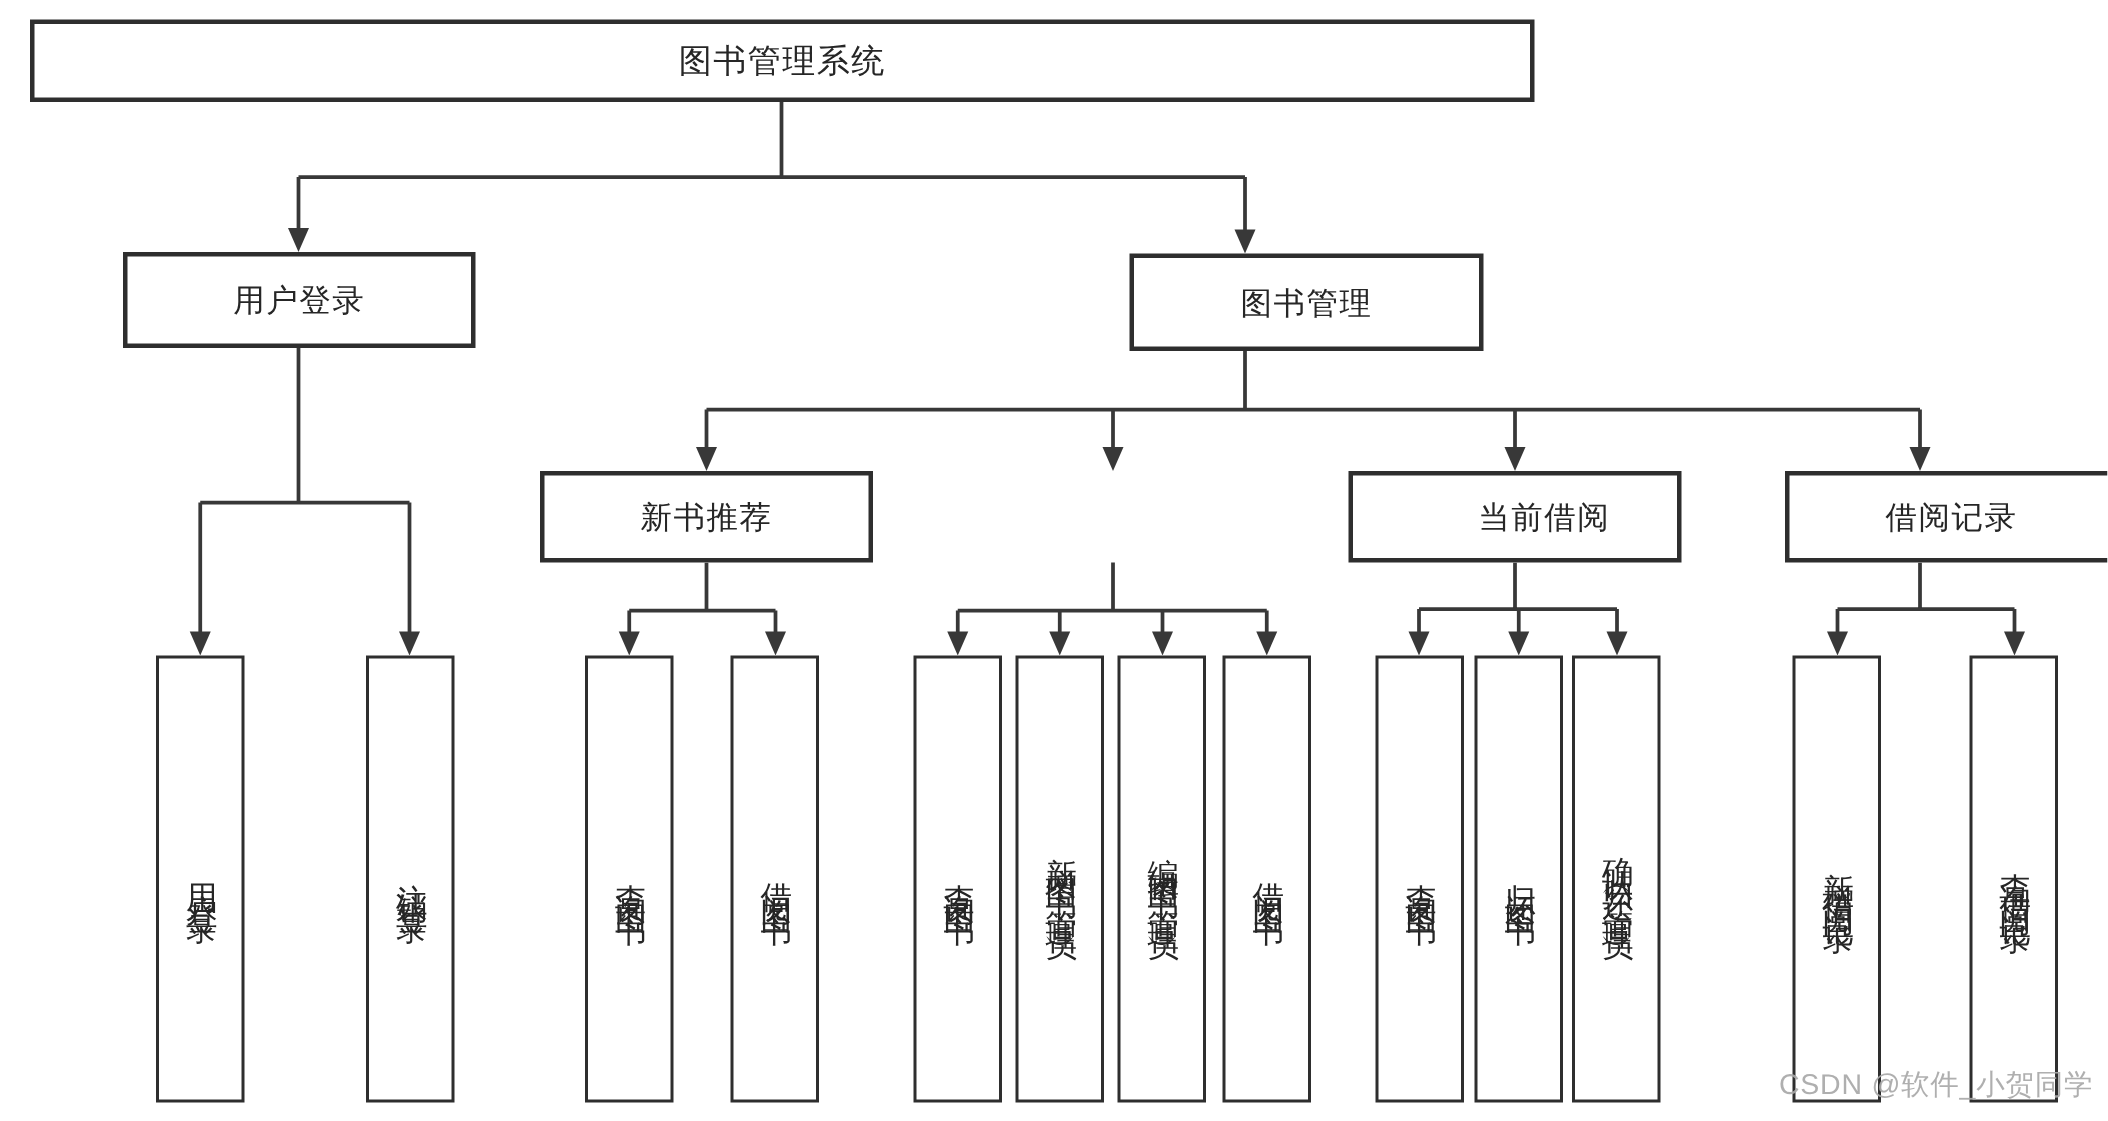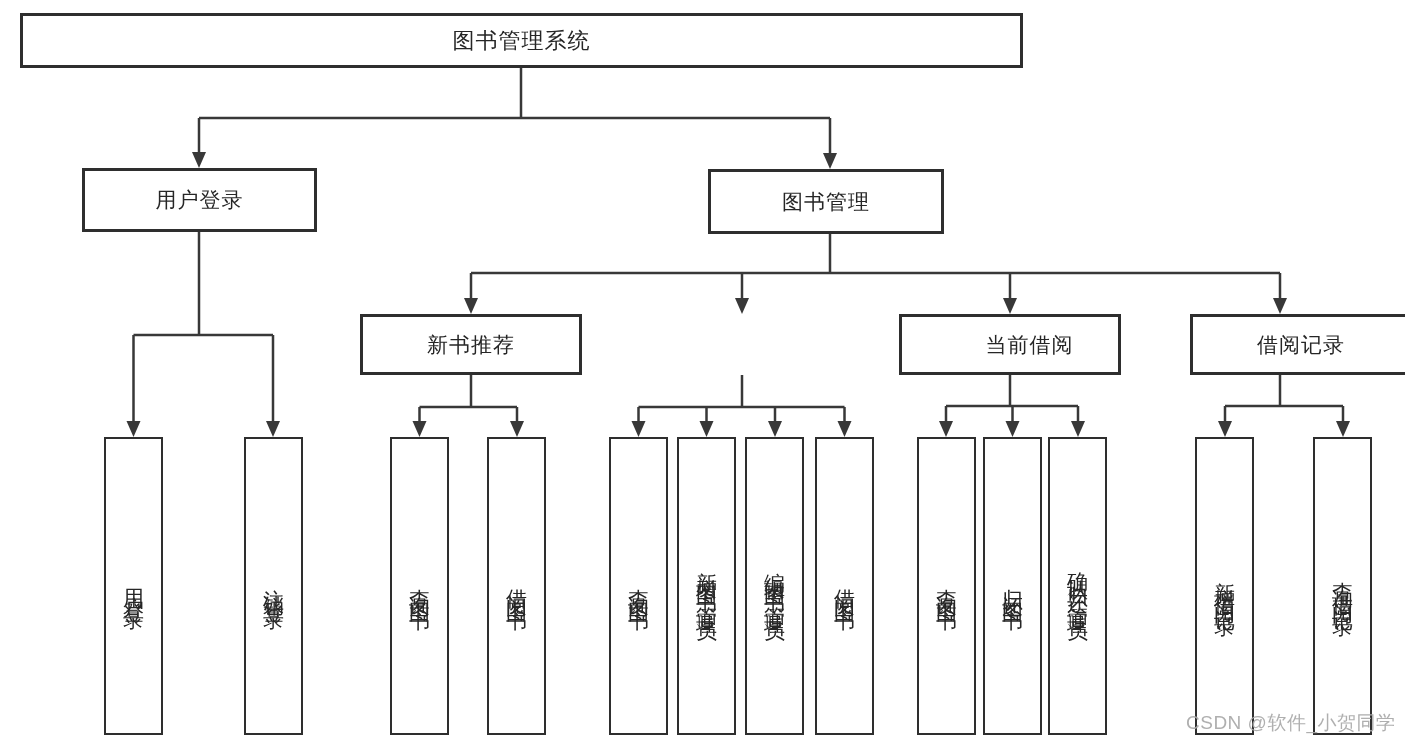--- a/index.html
+++ b/index.html
@@ -9,21 +9,21 @@
     font-family:"Liberation Sans","DejaVu Sans",sans-serif;color:#262626;
   }
   #wires{position:absolute;left:0;top:0;width:1405px;height:747px;}
   .hnode{
     position:absolute;background:#ffffff;border:3px solid #2e2e2e;
     display:flex;align-items:center;justify-content:center;
     font-size:21px;letter-spacing:1px;color:#262626;white-space:nowrap;
   }
   #n-root{left:20px;top:13px;width:1003px;height:55px;font-size:22px;}
   #n-userlogin{left:82px;top:168px;width:235px;height:64px;}
-  #n-bookmgmt{left:708px;top:169px;width:236px;height:65px;}
+  #n-bookmgmt{left:753px;top:169px;width:236px;height:65px;}
   #n-newbook{left:360px;top:314px;width:222px;height:61px;}
   #n-borrow{left:631px;top:314px;width:222px;height:61px;}
   #n-current{left:899px;top:314px;width:222px;height:61px;padding-left:39px;}
   #n-records{left:1190px;top:314px;width:222px;height:61px;text-align:center;}
   .vnode{
     position:absolute;top:437px;width:59px;height:298px;
     background:#ffffff;border:2.5px solid #2e2e2e;
     display:flex;align-items:center;justify-content:center;
   }
   .vnode span{

